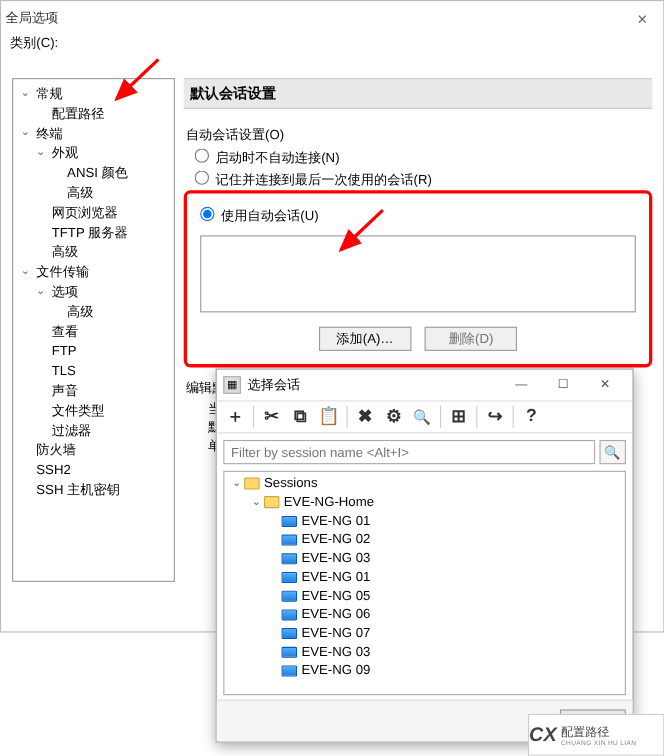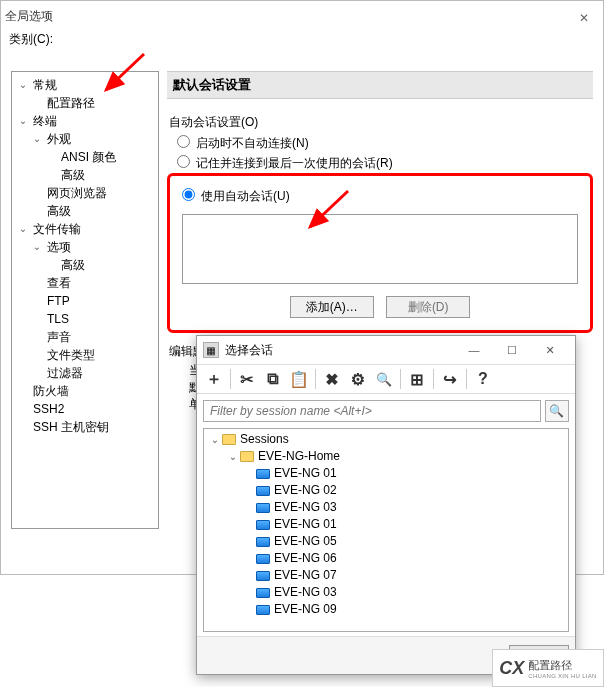--- a/index.html
+++ b/index.html
@@ -49,36 +49,36 @@
   .child-title { height: 28px; display: flex; align-items: center; padding: 0 6px; font-size: 12px; }
   .child-title .ticon { width: 16px; height: 16px; background: #ddd; border: 1px solid #aaa; margin-right: 6px; display: flex; align-items: center; justify-content: center; font-size: 10px; }
   .child-title .spacer { flex: 1; }
   .winbtn { width: 38px; height: 22px; text-align: center; color: #555; cursor: default; font-family: "Segoe UI Symbol", sans-serif; font-size: 11px; line-height: 22px; }
 
   .toolbar { height: 30px; border-top: 1px solid #ddd; border-bottom: 1px solid #ddd; display: flex; align-items: center; padding: 0 4px; gap: 0; }
   .tbtn { width: 26px; height: 26px; display: flex; align-items: center; justify-content: center; font-size: 16px; color: #333; cursor: default; font-weight: bold; }
   .tsep { width: 1px; height: 20px; background: #ccc; margin: 0 3px; }
 
   .filter-row { display: flex; align-items: center; padding: 6px; gap: 4px; }
-  .filter-input { flex: 1; height: 22px; border: 1px solid #aaa; font-size: 12px; padding: 0 6px; color: #888; font-style: italic; }
+  .filter-input { flex: 1; height: 22px; border: 1px solid #aaa; font-size: 12px; padding: 0 6px; color: #888; }
   .search-btn { width: 24px; height: 22px; border: 1px solid #aaa; background: #f5f5f5; display: flex; align-items: center; justify-content: center; font-size: 12px; cursor: default; }
 
   .session-list { position: absolute; left: 6px; right: 6px; top: 92px; bottom: 42px; border: 1px solid #aaa; overflow: hidden; font-size: 12px; padding-top: 2px; }
   .snode { display: flex; align-items: center; height: 17px; line-height: 17px; }
   .folder-icon { width: 14px; height: 11px; background: #ffd76b; border: 1px solid #c9a83f; margin-right: 4px; border-radius: 1px; }
   .sess-icon { width: 14px; height: 10px; background: linear-gradient(#4fb0ff,#1e7fe0); border: 1px solid #0a5bb0; margin-right: 4px; border-radius: 1px; }
   .s-ind1 { padding-left: 4px; }
   .s-ind2 { padding-left: 22px; }
   .s-ind3 { padding-left: 52px; }
 
   .child-footer { position: absolute; left: 0; right: 0; bottom: 0; height: 38px; border-top: 1px solid #ddd; background: #f5f5f5; display: flex; align-items: center; justify-content: flex-end; padding-right: 6px; }
   .foot-btn { min-width: 60px; height: 22px; border: 1px solid #999; background: #e8e8e8; font-size: 12px; line-height: 20px; text-align: center; cursor: default; }
 
   
-  .logo { position: absolute; right: 0; bottom: 0; width: 112px; height: 38px; background: #fff; border: 1px solid #ccc; display: flex; align-items: center; justify-content: center; font-size: 10px; color: #444; }
+  .logo { position: absolute; right: 0; bottom: 0; width: 124px; height: 38px; background: #fff; border: 1px solid #ccc; display: flex; align-items: center; font-size: 10px; color: #444; }
   .logo .cx { font-size: 18px; font-weight: bold; margin-right: 4px; font-style: italic; }
   .logo .cn { font-size: 11px; }
   .logo .en { font-size: 6px; letter-spacing: 0.3px; color: #888; }
 </style>
 </head>
 <body>
 
 <div class="dialog">
   <div class="titlebar">
     <span>全局选项</span>
@@ -110,20 +110,24 @@
           <span class="twisty empty">·</span>
           <span class="tlabel">ANSI 颜色</span>
         </div>
         <div class="tnode ind3">
           <span class="twisty empty">·</span>
           <span class="tlabel">高级</span>
         </div>
         <div class="tnode ind2">
           <span class="twisty empty">·</span>
           <span class="tlabel">网页浏览器</span>
+        </div>
+        <div class="tnode ind2">
+          <span class="twisty empty">·</span>
+          <span class="tlabel">TFTP 服务器</span>
         </div>
         <div class="tnode ind2">
           <span class="twisty empty">·</span>
           <span class="tlabel">高级</span>
         </div>
         <div class="tnode ind1">
           <span class="twisty">⌄</span>
           <span class="tlabel">文件传输</span>
         </div>
         <div class="tnode ind2">

